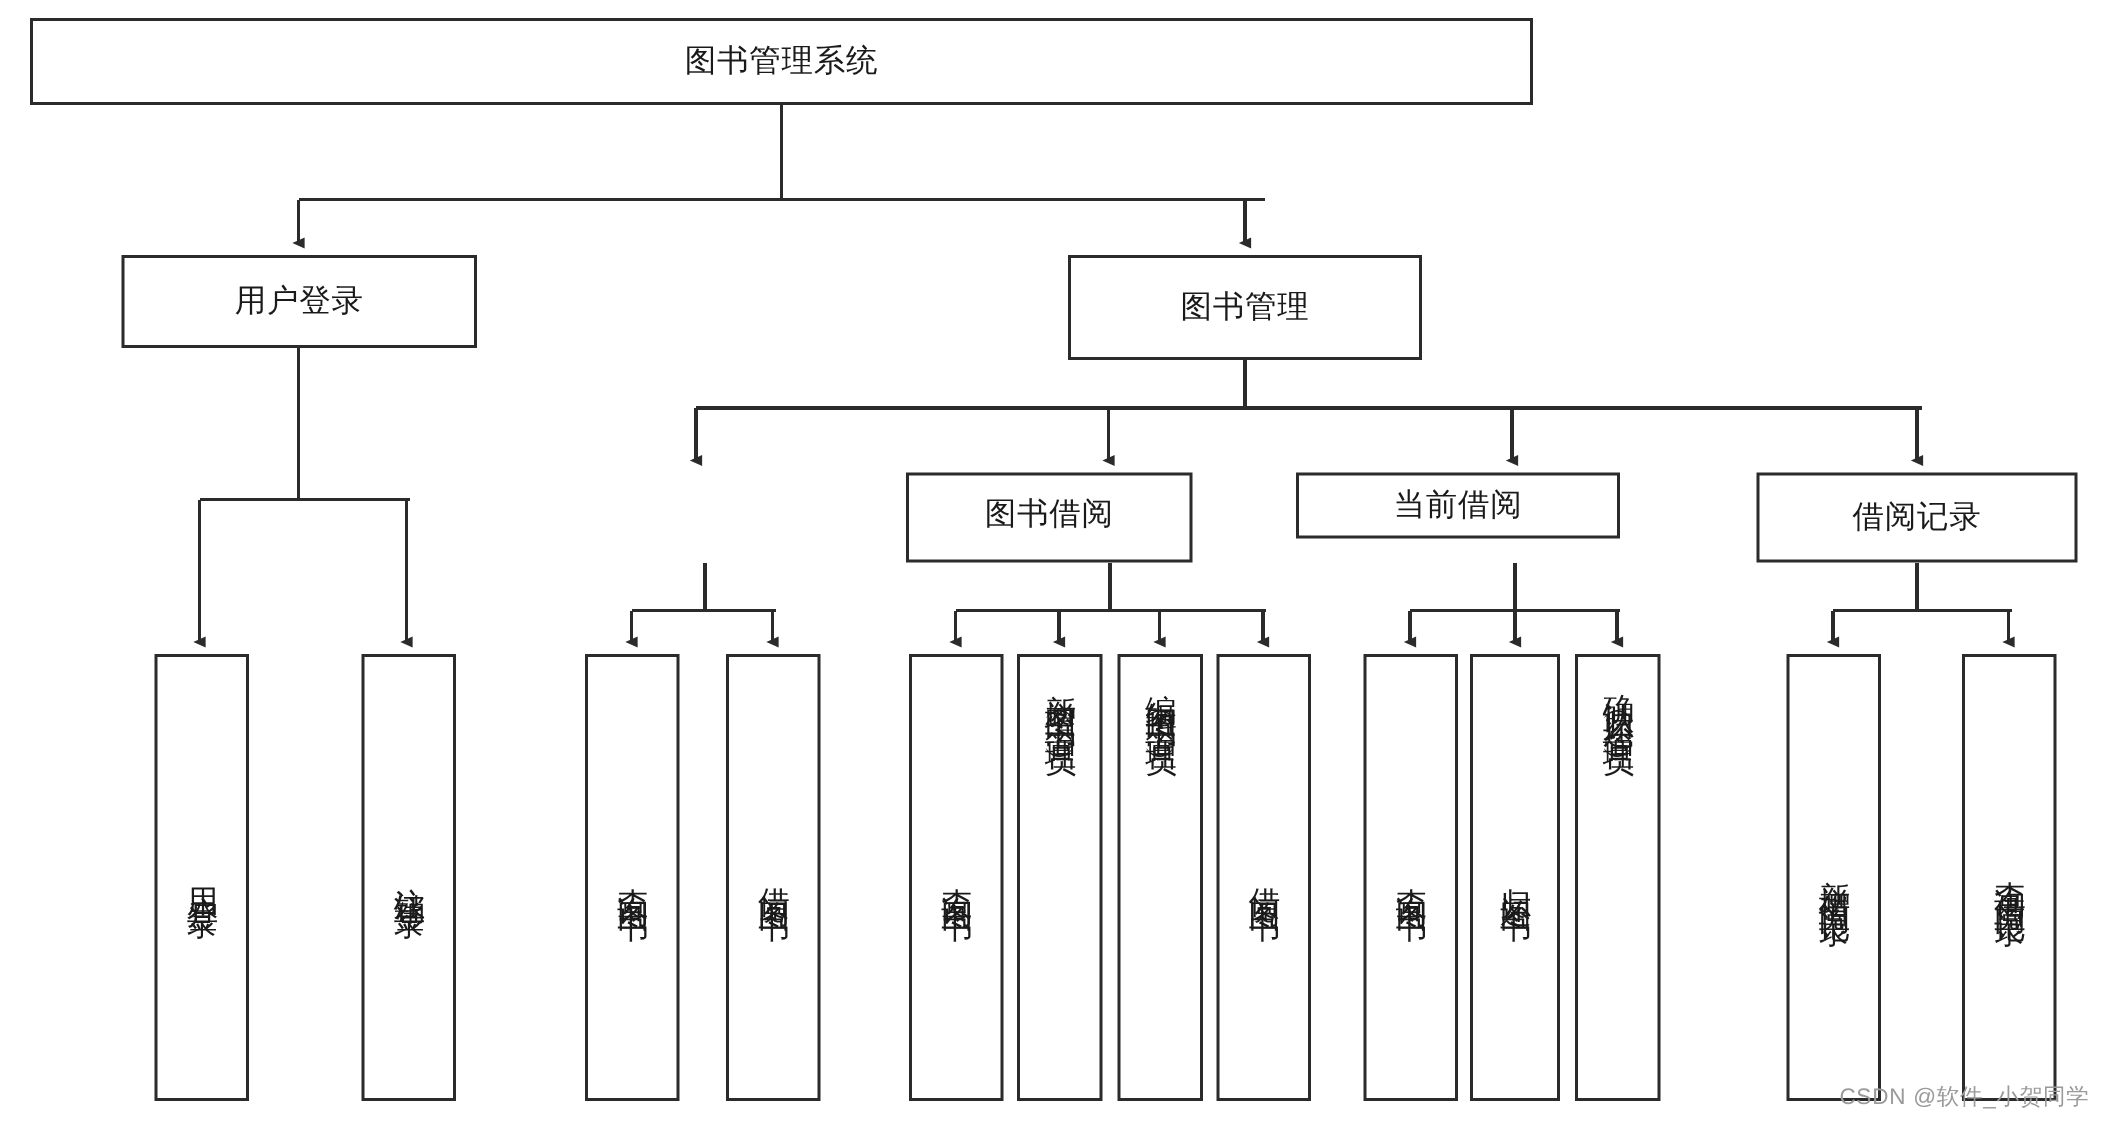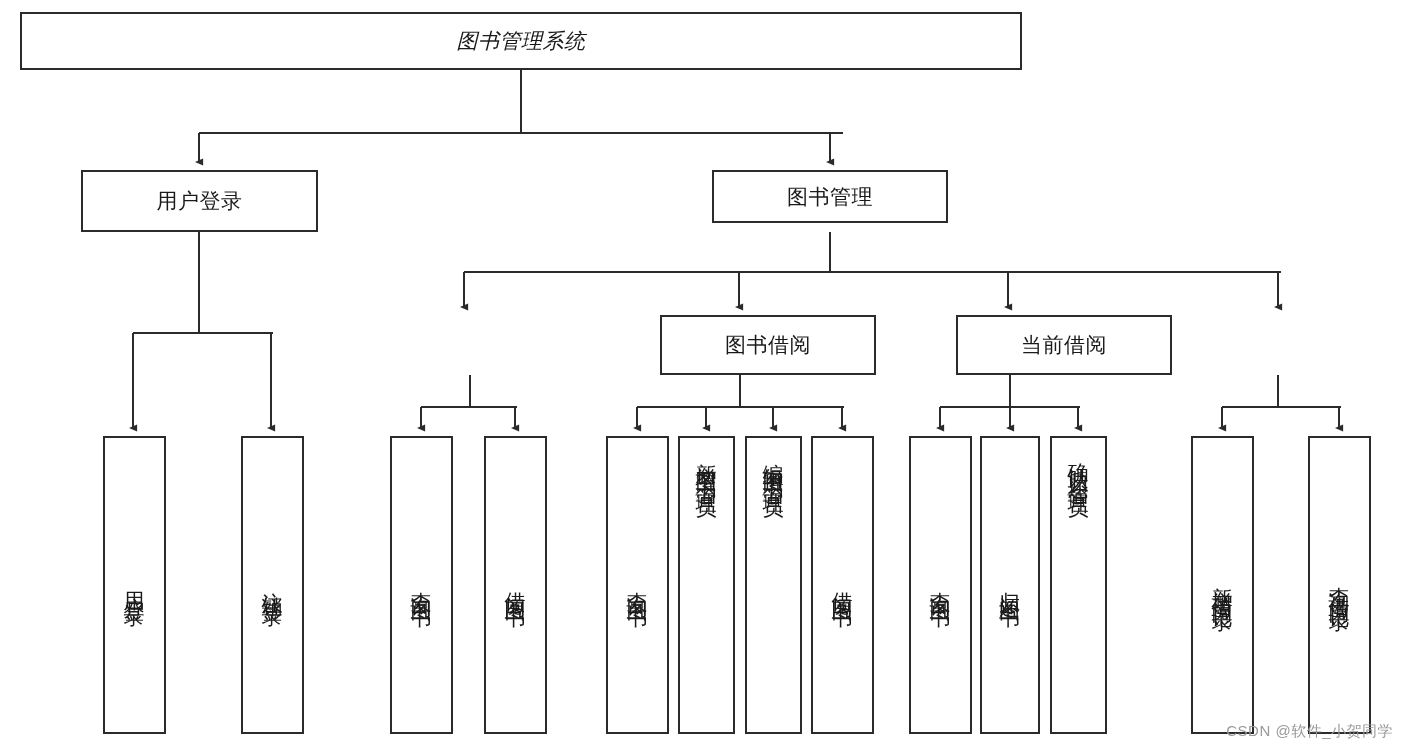--- a/index.html
+++ b/index.html
@@ -118,36 +118,39 @@
       <path d="M1010,407 L1010,428" marker-end="url(#arrowhead)"></path>
       <path d="M1078,407 L1078,428" marker-end="url(#arrowhead)"></path>
 
       <path d="M1278,375 L1278,407"></path>
       <path d="M1222,407 L1341,407"></path>
       <path d="M1222,407 L1222,428" marker-end="url(#arrowhead)"></path>
       <path d="M1339,407 L1339,428" marker-end="url(#arrowhead)"></path>
     </g>
   </svg>
 
-  <div class="node horiz" style="left:20px; top:12px; width:1002px; height:58px;font-style:italic;">
+  <div class="node horiz" style="left:20px; top:12px; width:1002px; height:58px;">
     <span class="node-label">图书管理系统</span>
   </div>
 
   <div class="node horiz" style="left:81px; top:170px; width:237px; height:62px;">
     <span class="node-label">用户登录</span>
   </div>
-  <div class="node horiz" style="left:712px; top:170px; width:236px; height:53px;">
+  <div class="node horiz" style="left:712px; top:170px; width:236px; height:70px;">
     <span class="node-label">图书管理</span>
   </div>
 
-  <div class="node horiz" style="left:660px; top:315px; width:216px; height:60px;">
+  <div class="node horiz" style="left:604px; top:315px; width:191px; height:60px;font-family:Liberation Mono, monospace;">
     <span class="node-label">图书借阅</span>
   </div>
-  <div class="node horiz" style="left:956px; top:315px; width:216px; height:60px;">
+  <div class="node horiz" style="left:864px; top:315px; width:216px; height:44px;">
     <span class="node-label">当前借阅</span>
+  </div>
+  <div class="node horiz" style="left:1171px; top:315px; width:214px; height:60px;">
+    <span class="node-label">借阅记录</span>
   </div>
 
   <div class="node vert centered" style="left:103px; top:436px; width:63px; height:298px;">
     <span class="node-label">用户登录</span>
   </div>
   <div class="node vert centered" style="left:241px; top:436px; width:63px; height:298px;">
     <span class="node-label">注销登录</span>
   </div>
 
   <div class="node vert centered" style="left:390px; top:436px; width:63px; height:298px;">

